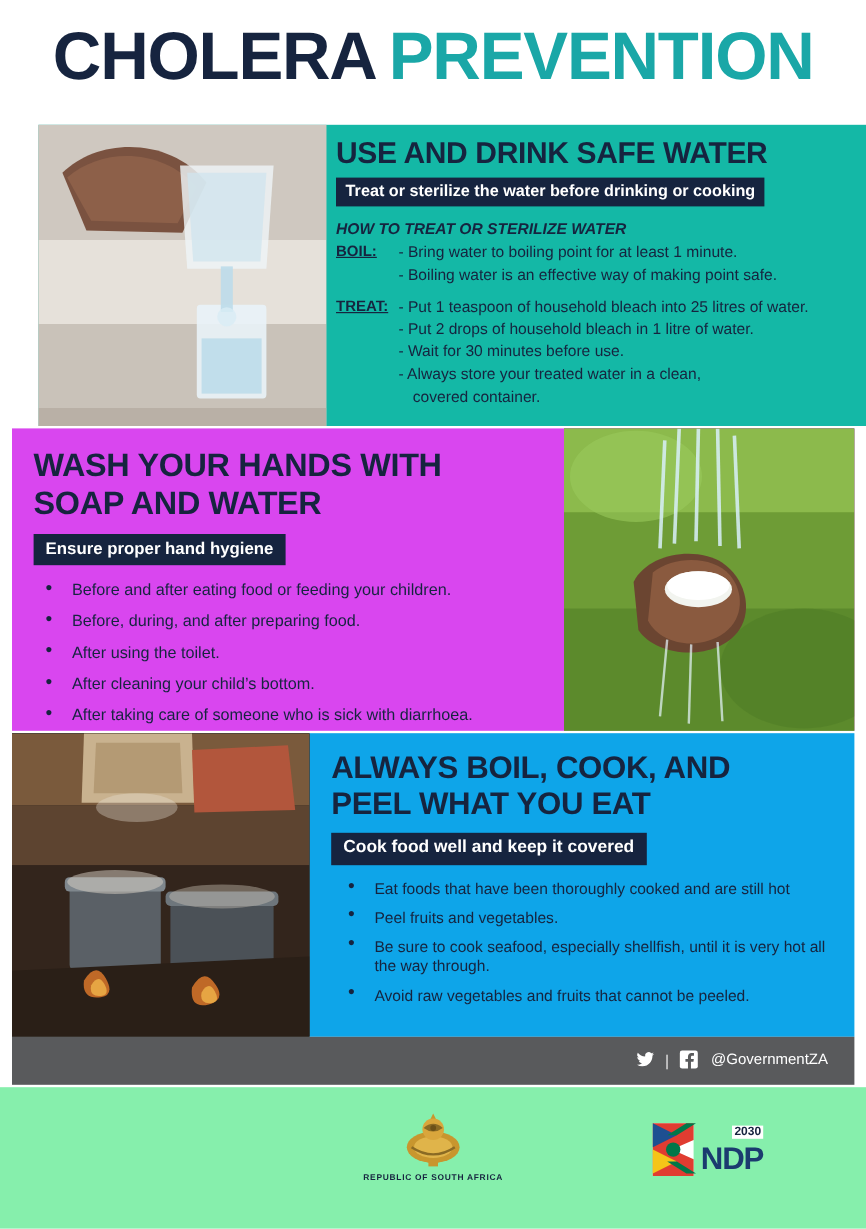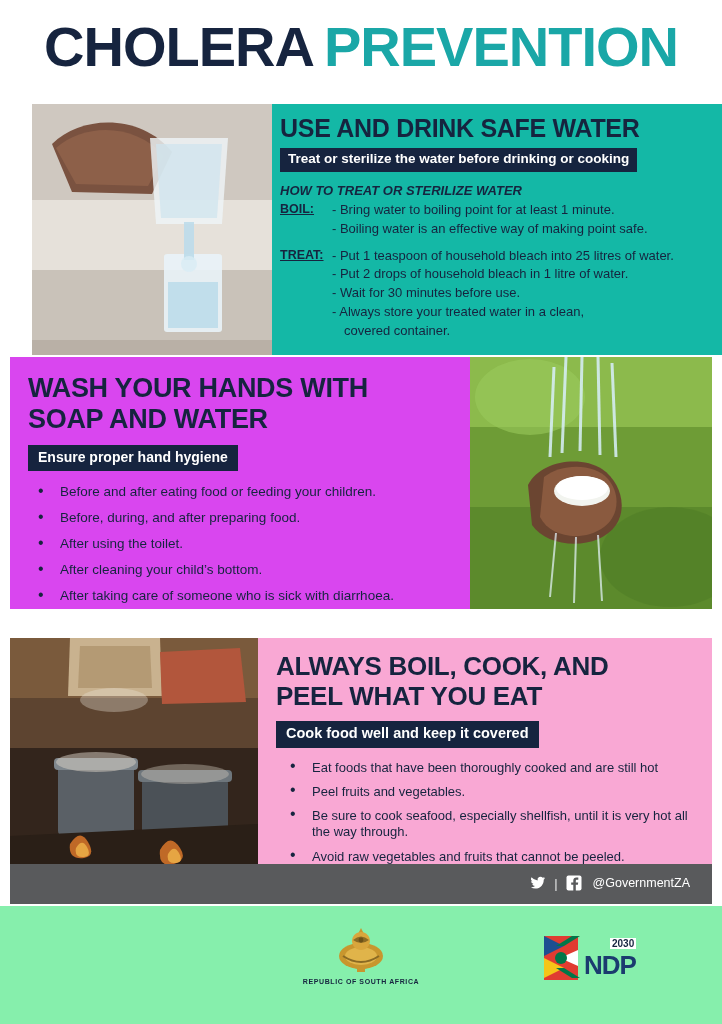--- a/index.html
+++ b/index.html
@@ -146,23 +146,23 @@
     content: "•";
     position: absolute;
     left: 10px; top: -2px;
     font-size: 16px;
     line-height: 1;
   }
 
   
   .sec-cook {
     position: absolute;
-    left: 10px; top: 638px;
+    left: 10px; top: 611px;
     width: 702px; height: 253px;
-    background: #f9a8d4;
+    background: #0ea5e9;
   }
   .sec-cook .photo {
     position: absolute;
     left: 0; top: 0;
     width: 248px; height: 253px;
     overflow: hidden;
     background: #3a2b22;
   }
   .sec-cook .content {
     position: absolute;

